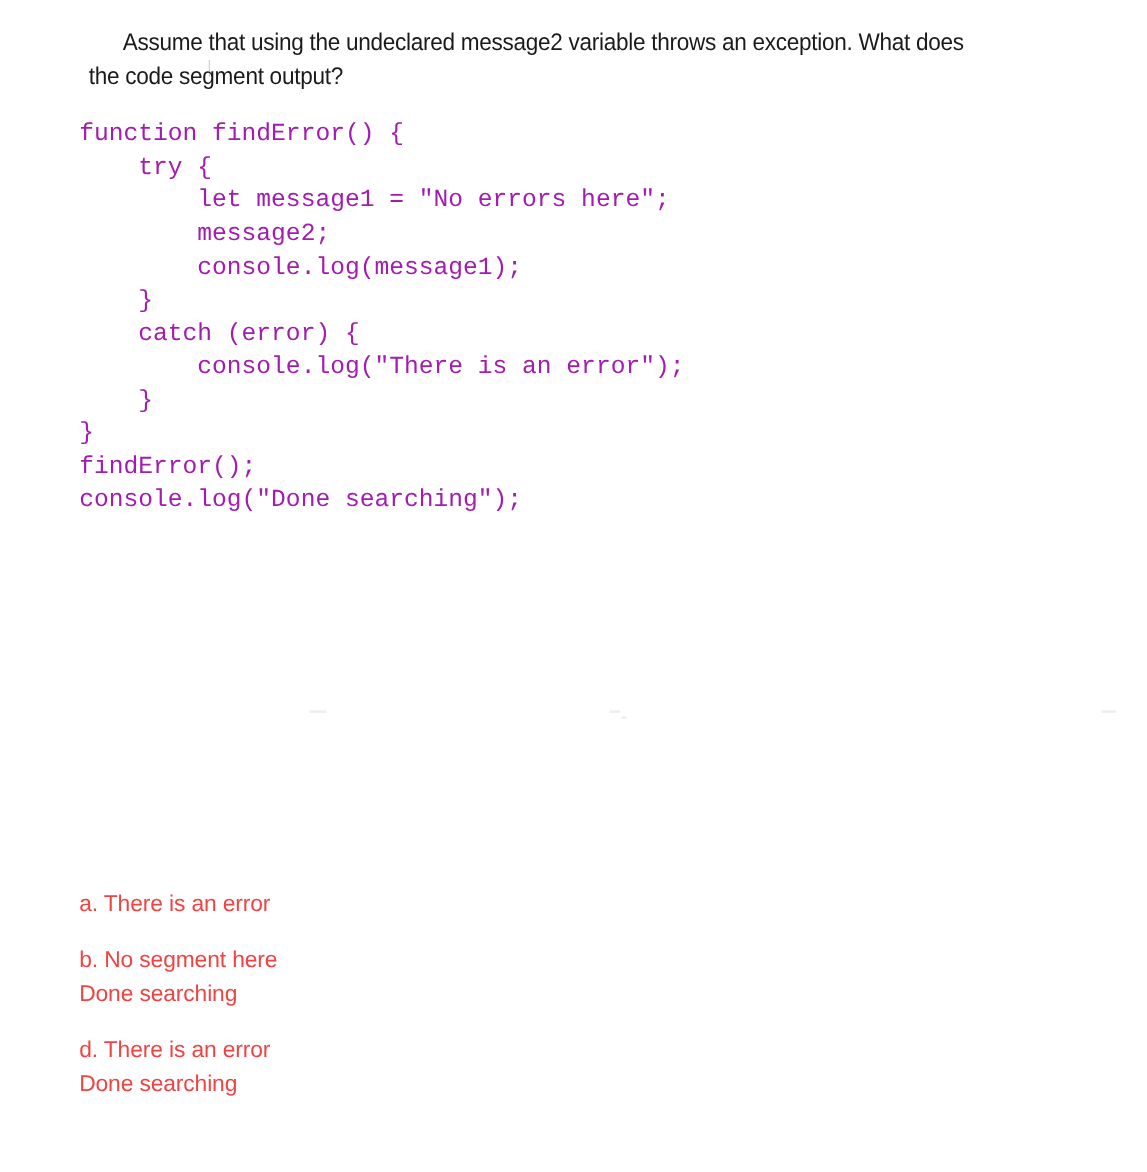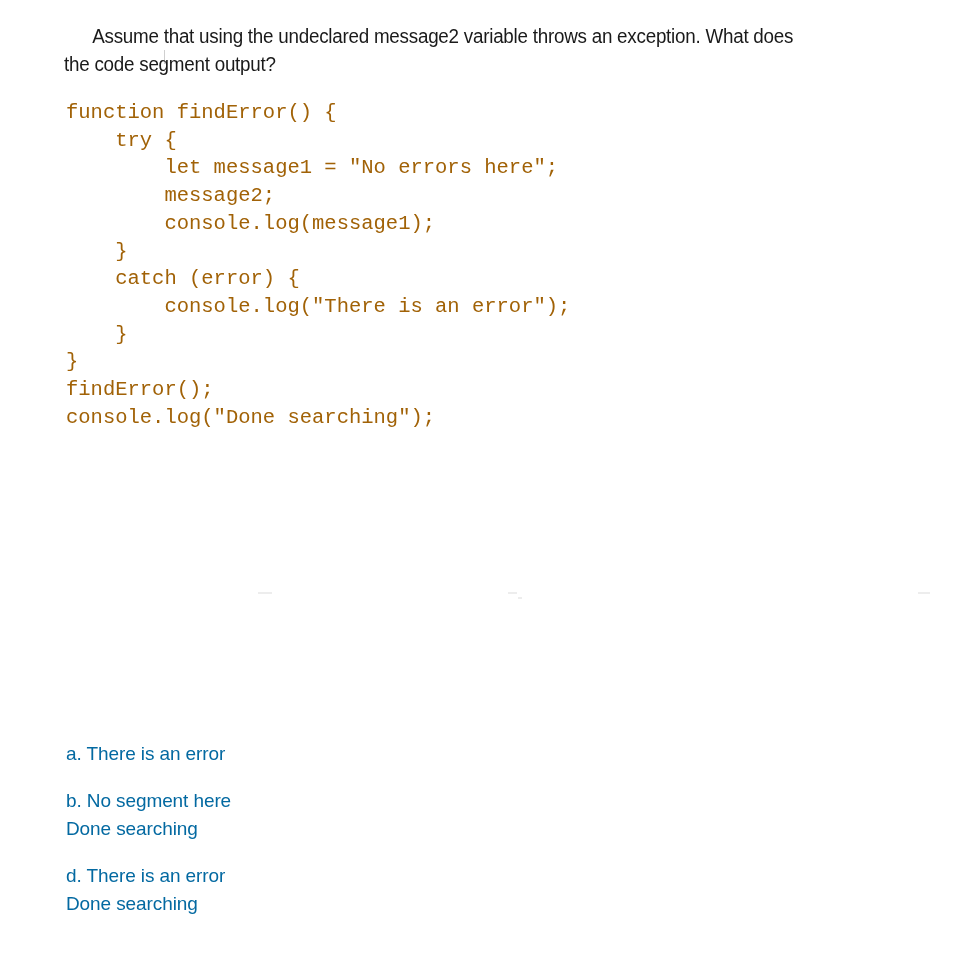--- a/index.html
+++ b/index.html
@@ -14,21 +14,21 @@
     position: relative;
     overflow: hidden;
     font-family: "Liberation Sans", sans-serif;
     color: #000000;
     -webkit-font-smoothing: none;
   }
 
   
   .question-block {
     position: absolute;
-    left: 64px;
+    left: 74px;
     top: 22px;
     width: 800px;
   }
   .question-text {
     font-family: "Liberation Sans", sans-serif;
     font-size: 20px;
     line-height: 28px;
     color: #1a1a1a;
     letter-spacing: -0.25px;
     transform: scaleX(0.94);
@@ -47,21 +47,21 @@
   
   .code-block {
     position: absolute;
     left: 66px;
     top: 99px;
     margin: 0;
     padding: 0;
     font-family: "Liberation Mono", "DejaVu Sans Mono", monospace;
     font-size: 20.5px;
     line-height: 27.7px;
-    color: #a16207;
+    color: #a21caf;
     white-space: pre;
     letter-spacing: 0px;
   }
 
   
   .artifact {
     position: absolute;
     background: #ededed;
     pointer-events: none;
   }
@@ -78,21 +78,21 @@
     width: 500px;
   }
   .option {
     margin: 0 0 19px 0;
   }
   .option:last-child { margin-bottom: 0; }
   .option-line {
     font-family: "Liberation Sans", sans-serif;
     font-size: 19px;
     line-height: 28px;
-    color: #0369a1;
+    color: #ef4444;
     letter-spacing: -0.1px;
     white-space: pre;
   }
 </style>
 </head>
 <body>
 
 <div class="question-block">
   <div class="cursor-tick"></div>
   <div class="question-text" style="text-indent: 30px;">Assume that using the undeclared message2 variable throws an exception. What does the code segment output?</div>

